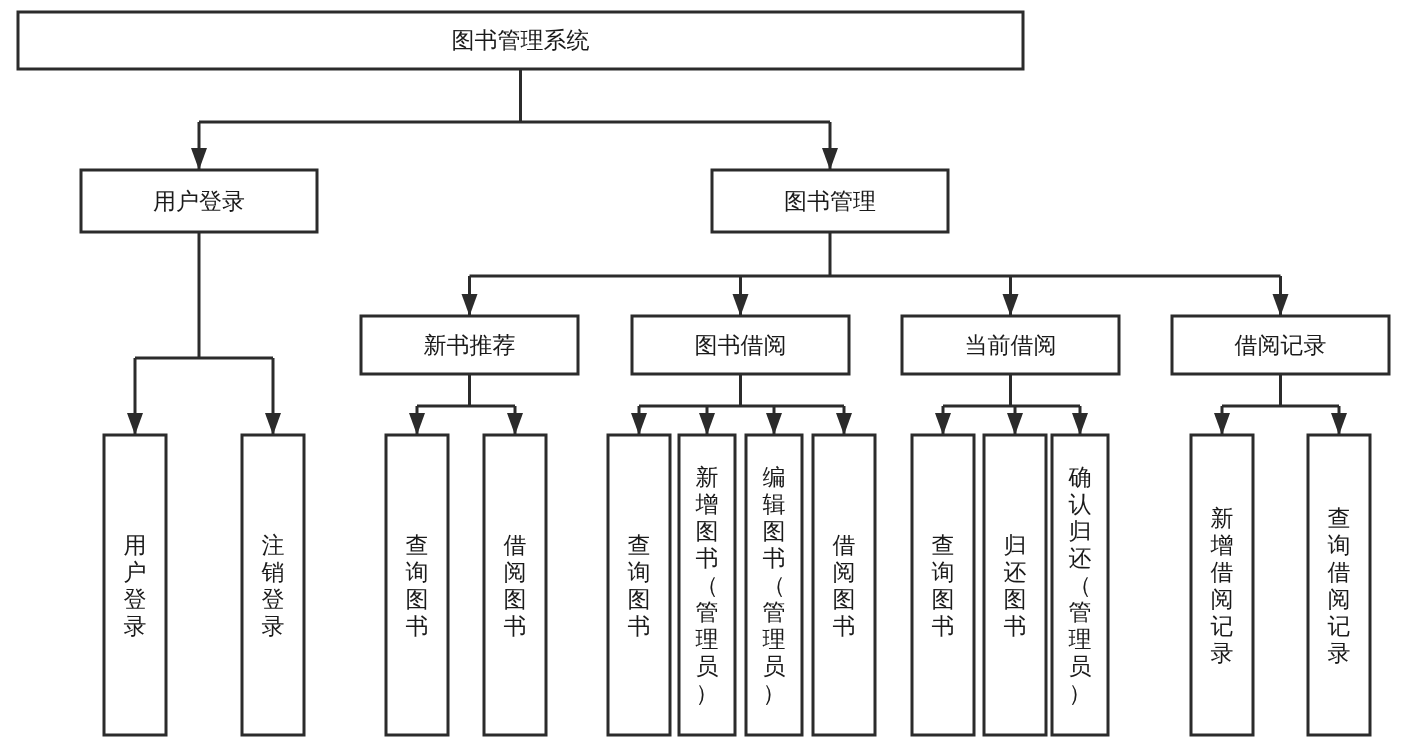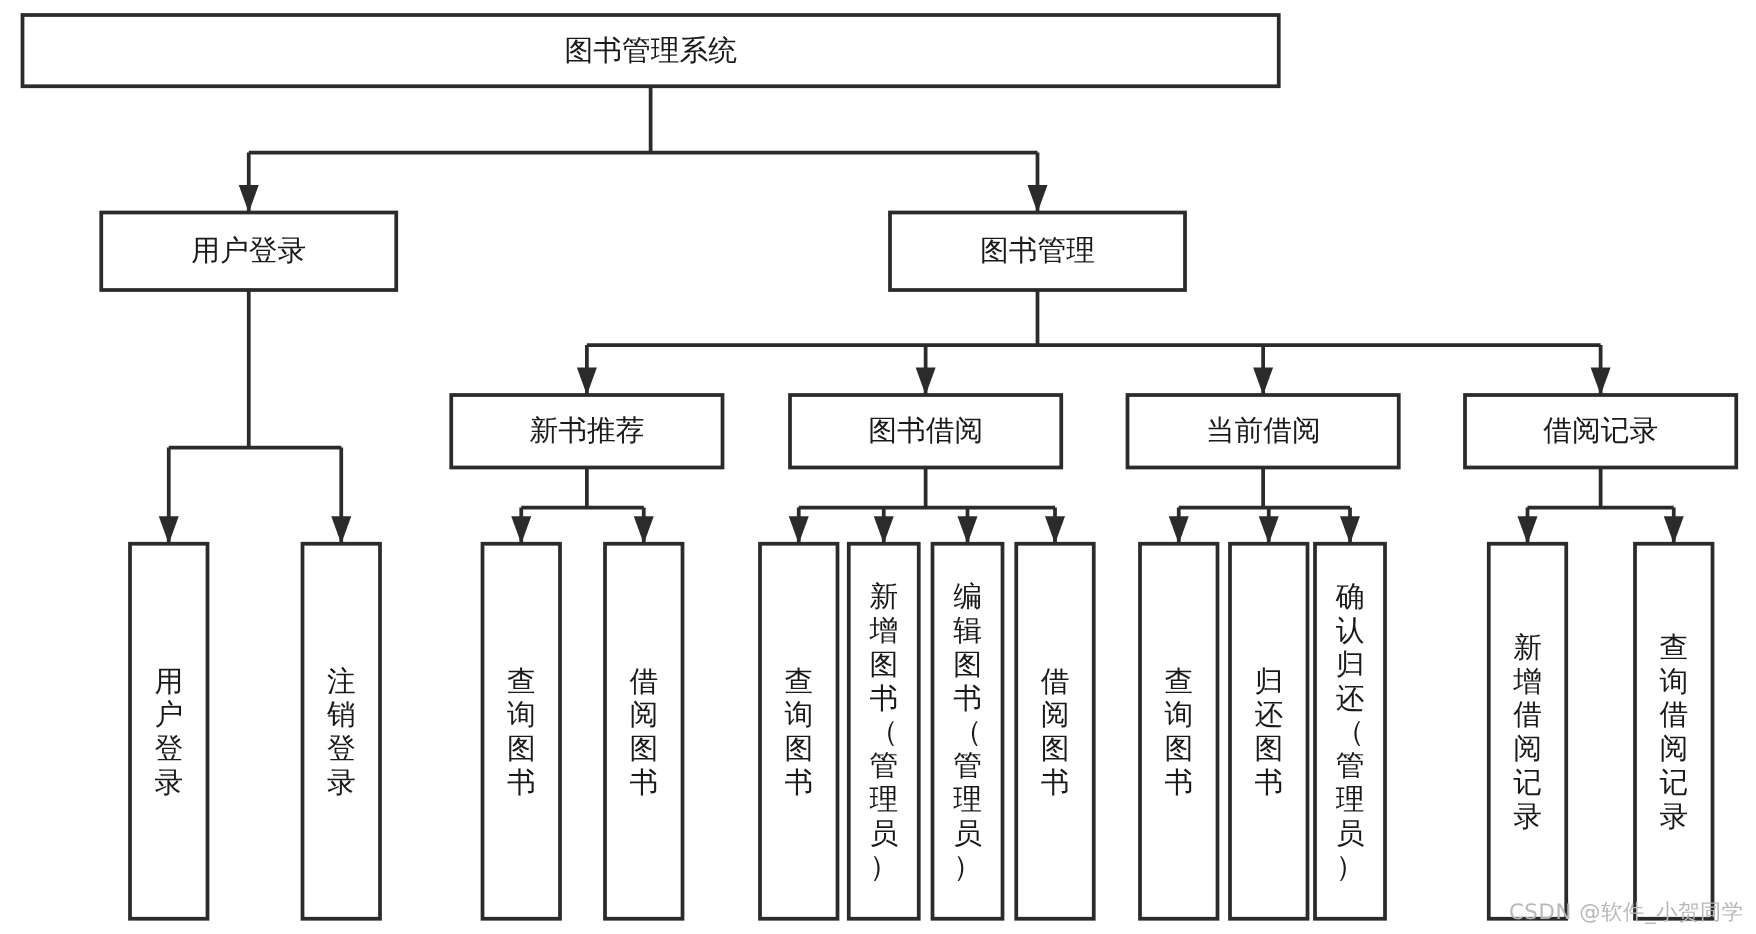--- a/index.html
+++ b/index.html
@@ -200,14 +200,13 @@
         <g>
           <rect x="1191" y="435" width="62" height="300" class="node-rect"></rect>
           <text x="1222" y="525.6" class="node-label-vertical"><tspan x="1222" dy="0">新</tspan><tspan x="1222" dy="27">增</tspan><tspan x="1222" dy="27">借</tspan><tspan x="1222" dy="27">阅</tspan><tspan x="1222" dy="27">记</tspan><tspan x="1222" dy="27">录</tspan></text>
         </g>
         <g>
           <rect x="1308" y="435" width="62" height="300" class="node-rect"></rect>
           <text x="1339" y="525.6" class="node-label-vertical"><tspan x="1339" dy="0">查</tspan><tspan x="1339" dy="27">询</tspan><tspan x="1339" dy="27">借</tspan><tspan x="1339" dy="27">阅</tspan><tspan x="1339" dy="27">记</tspan><tspan x="1339" dy="27">录</tspan></text>
         </g>
       </g>
   </svg>
-  <div class="watermark">CSDN @软件_小贺同学</div>
 </div>
 
 </body></html>

